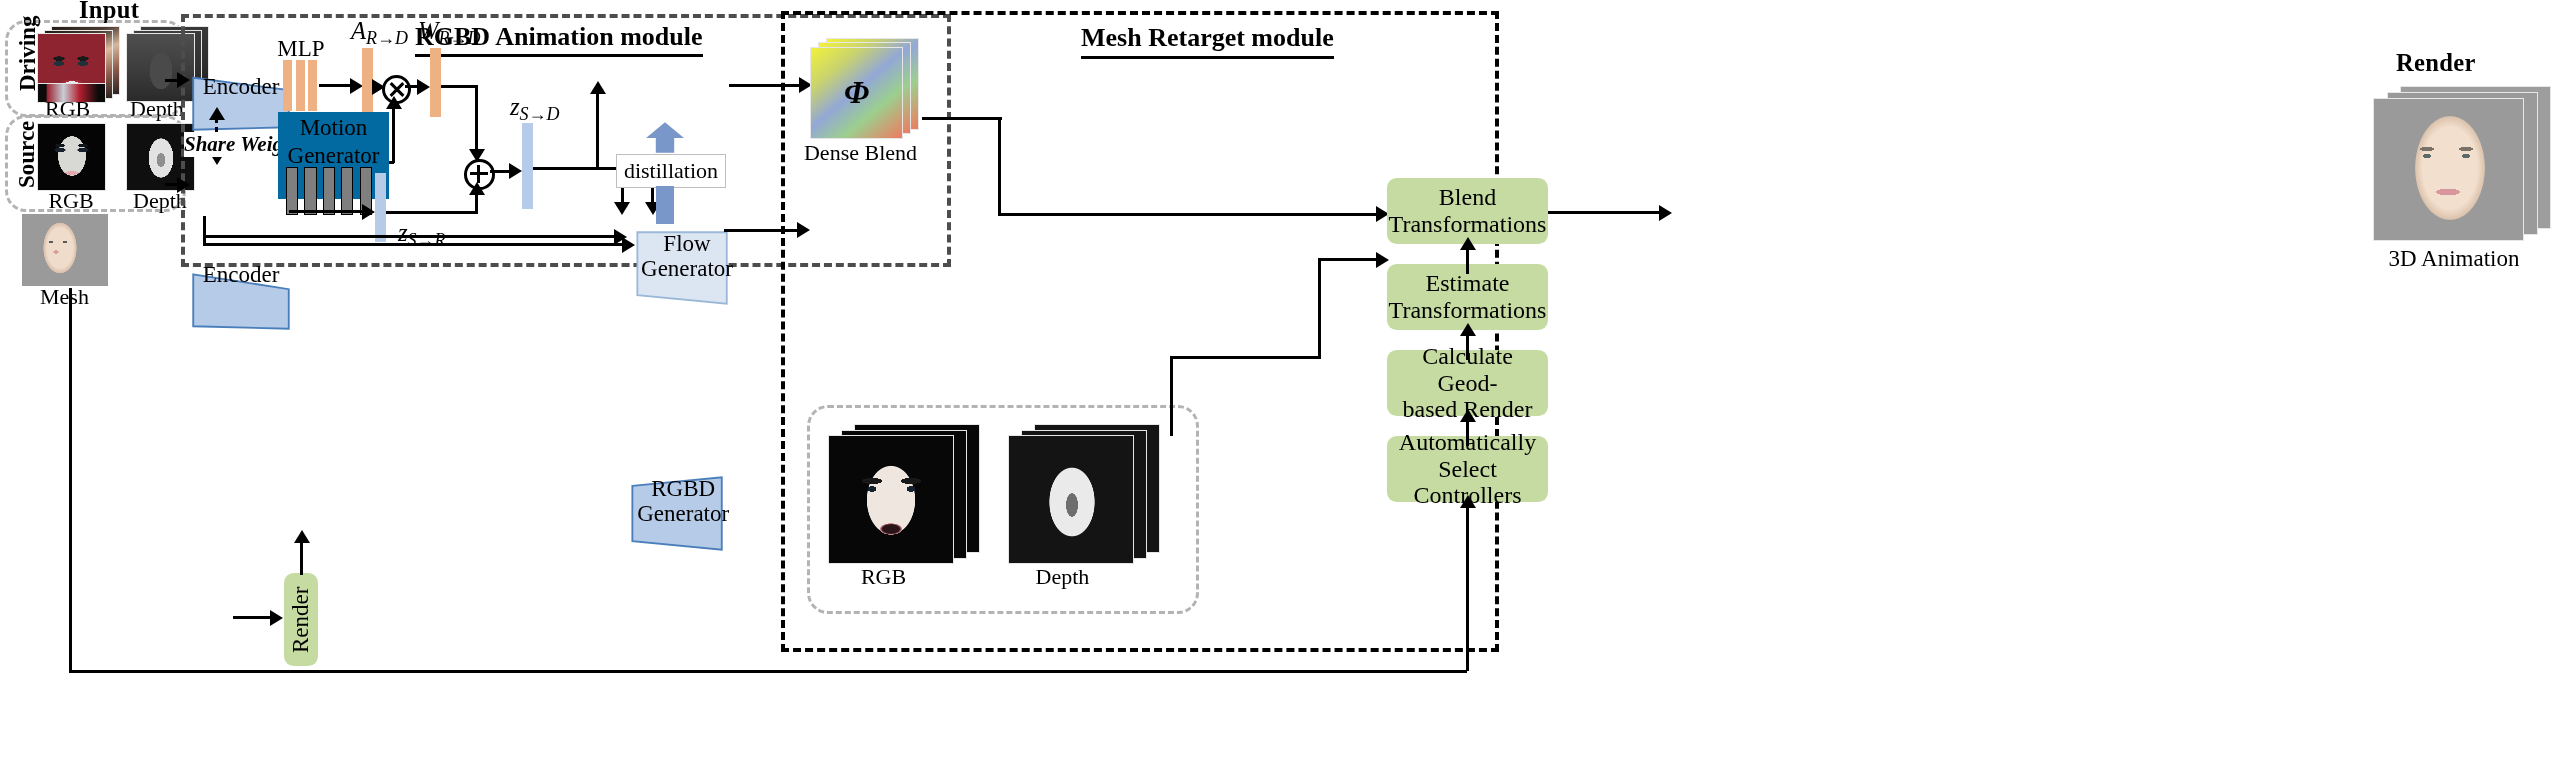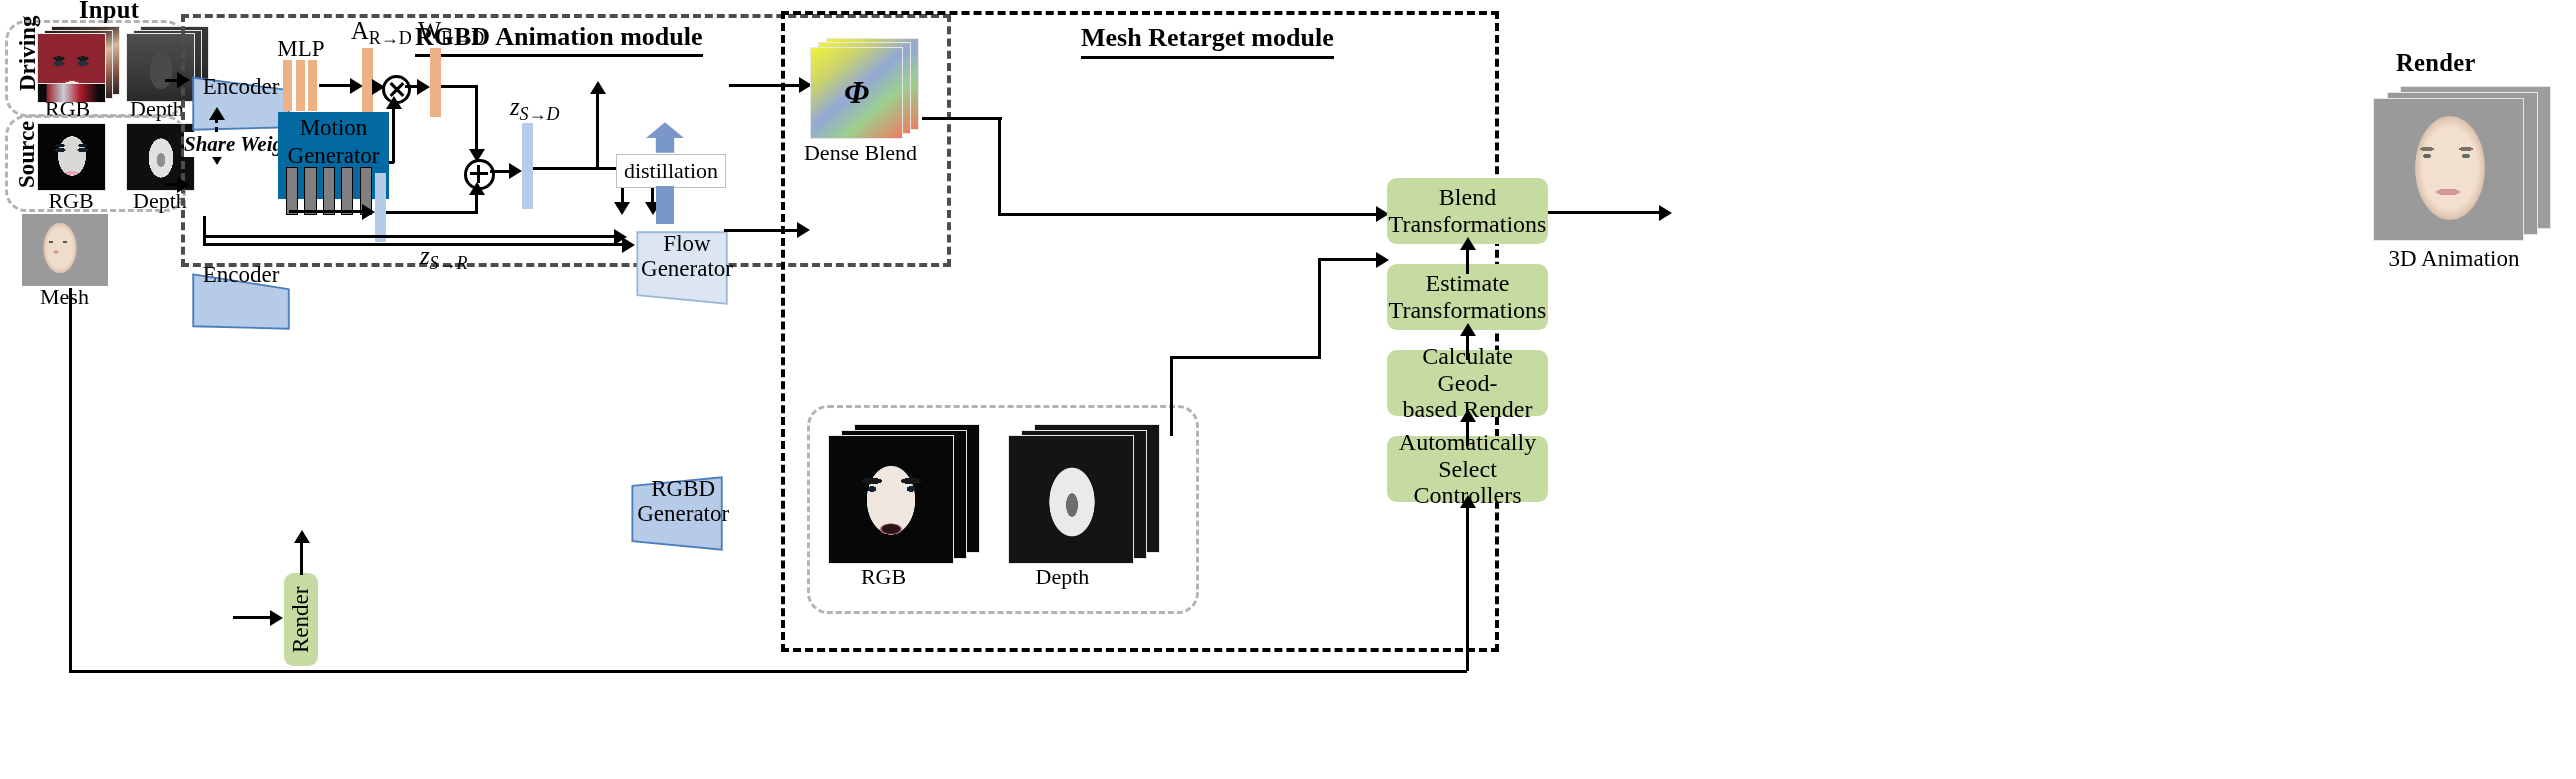--- a/index.html
+++ b/index.html
@@ -61,21 +61,21 @@
   .ar-d{border-left:8px solid transparent;border-right:8px solid transparent;border-top:13.5px solid #000;}
 
   .dln{position:absolute;}
   .dlnv{border-left:3.1px dashed #000;}
 
   
   .op{position:absolute;border:3.1px solid #000;border-radius:50%;background:#fff;}
   .op i{position:absolute;background:#000;}
 
   
-  .math{position:absolute;font-family:"Liberation Serif",serif;
+  .math{position:absolute;font-family:"Liberation Serif",serif;font-style:italic;
         font-size:24.6px;white-space:nowrap;}
   .math .sub{font-size:18px;vertical-align:-0.28em;}
 
   
   .fatarrow{position:absolute;}
 </style>
 </head>
 <body>
 
 <div class="abs sec-title" style="left:79px;top:-3.7px;">Input</div>
@@ -250,21 +250,21 @@
 
 <div class="ln lnh" style="left:289px;top:210px;width:77px;"></div>
 <div class="arrow ar-r" style="left:362px;top:204px;"></div>
 <div class="bar bar-blue" style="left:375px;top:173px;width:11px;height:69px;"></div>
 
 <div class="ln lnh" style="left:386px;top:211px;width:52px;"></div>
 <div class="ln lnv" style="left:475px;top:190px;height:22px;"></div>
 <div class="ln lnh" style="left:386px;top:211px;width:92px;"></div>
 <div class="arrow ar-u" style="left:469px;top:182px;"></div>
 
-<div class="math" style="left:420px;top:219px;font-style:normal;margin-top:23px;">
+<div class="math" style="left:398px;top:219px;font-style:normal;">
   <span style="font-style:italic;">z</span><span class="sub" style="font-style:italic;">S→R</span>
 </div>
 
 <div class="ln lnh" style="left:490px;top:170px;width:23px;"></div>
 <div class="arrow ar-r" style="left:509px;top:163px;"></div>
 
 <div class="math" style="left:510px;top:93px;font-style:normal;">
   <span style="font-style:italic;">z</span><span class="sub" style="font-style:italic;">S→D</span>
 </div>
 <div class="bar bar-blue" style="left:522px;top:123px;width:11px;height:86px;"></div>

